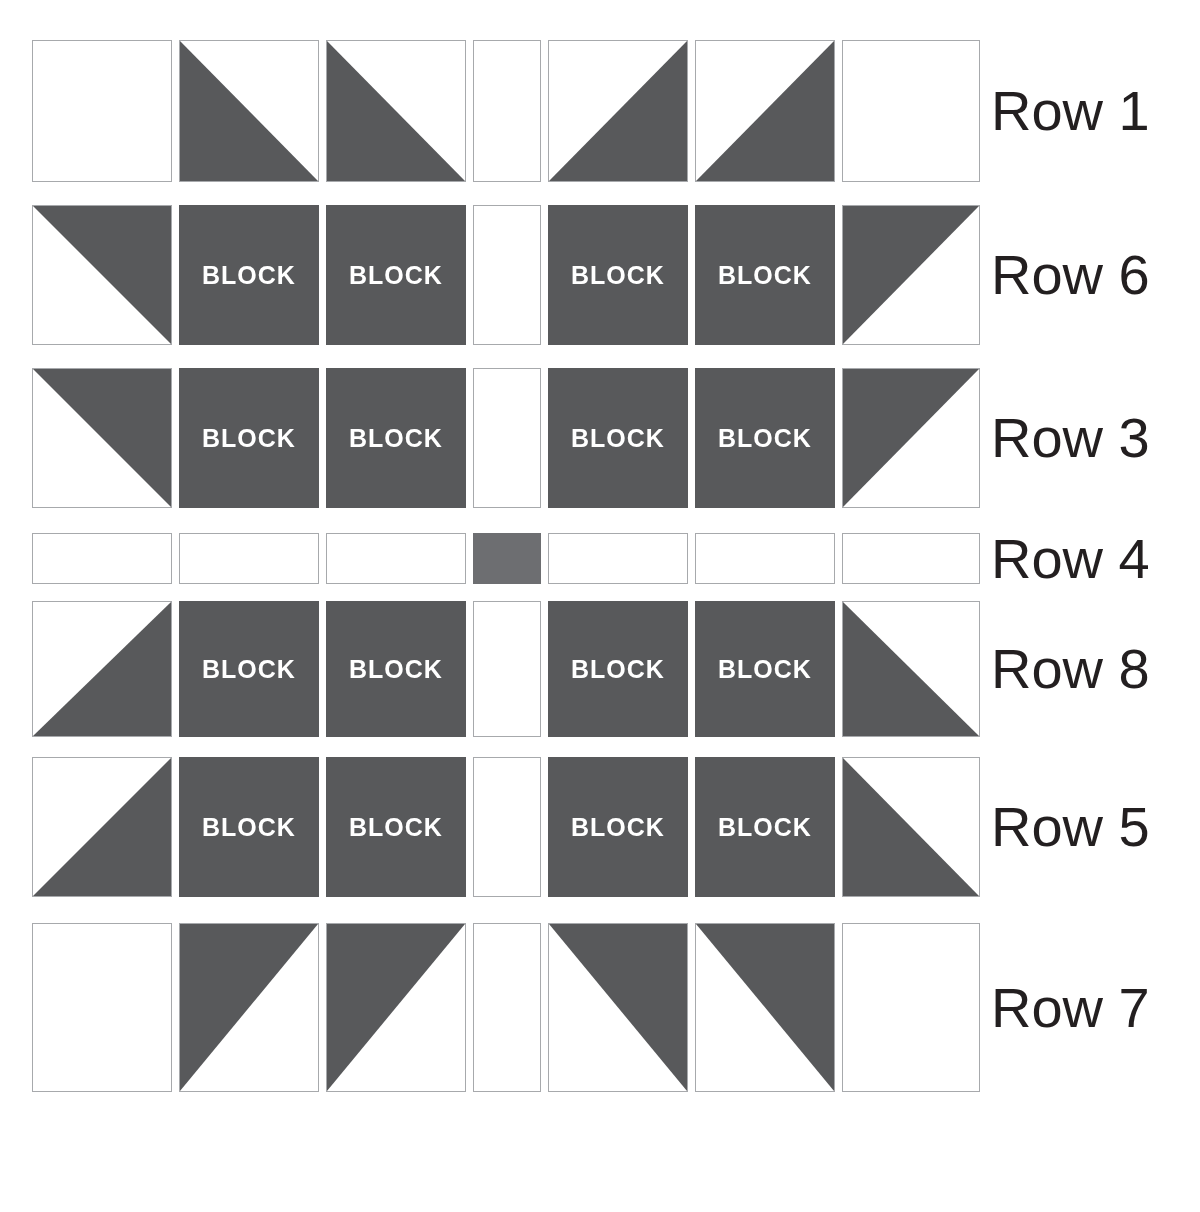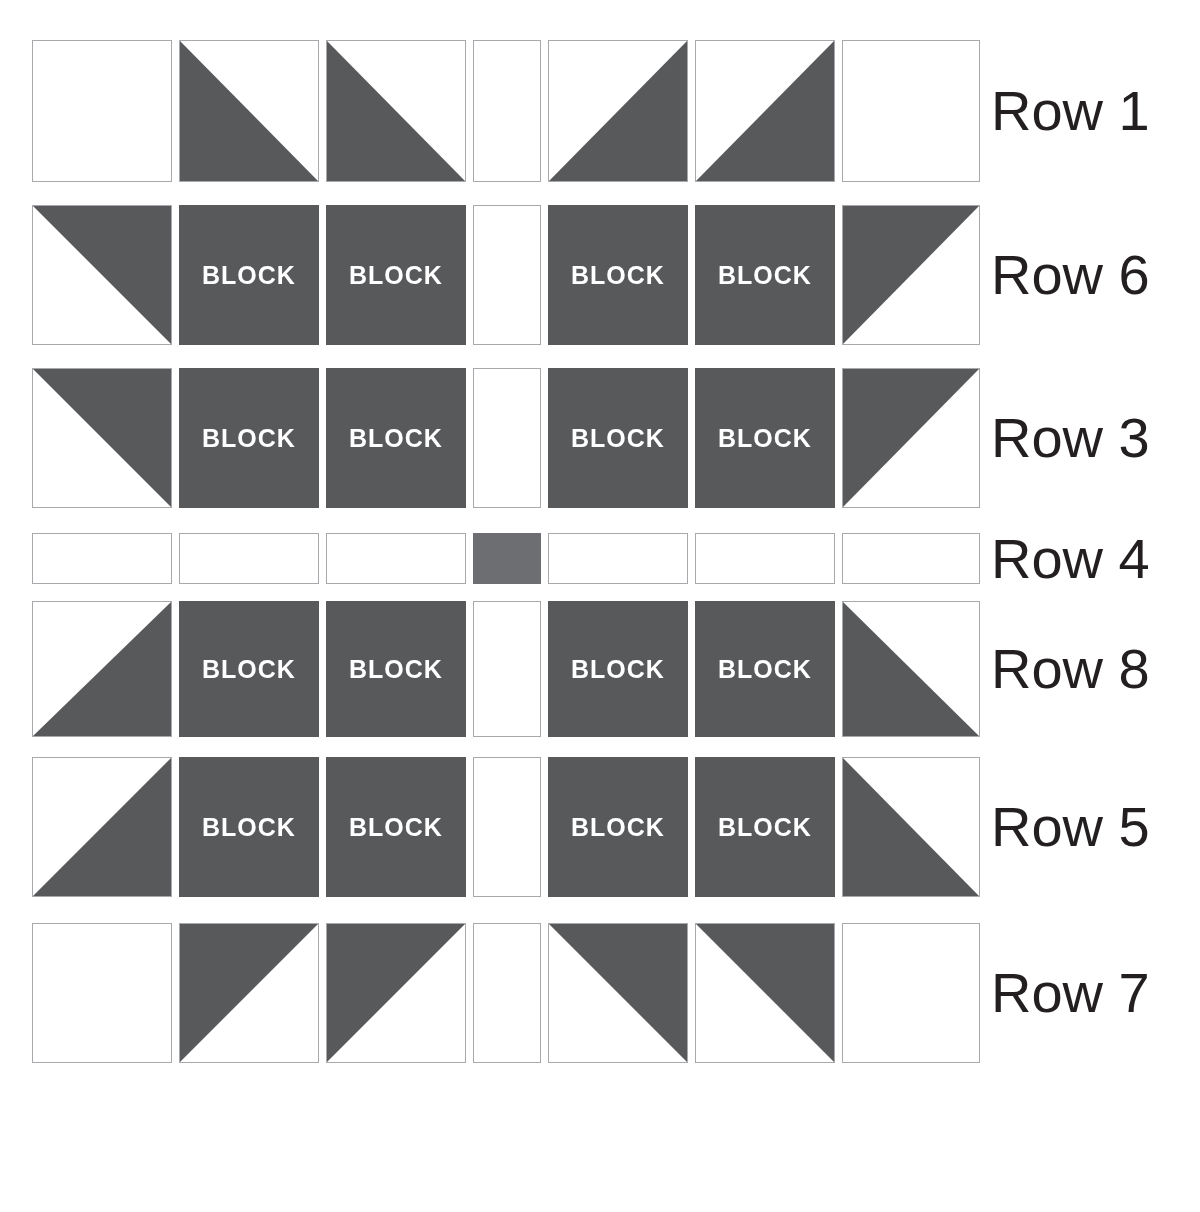--- a/index.html
+++ b/index.html
@@ -200,21 +200,21 @@
           <span>BLOCK</span>
         </div>
         <div class="cell block" style="width: 140px;">
           <span>BLOCK</span>
         </div>
         <div class="cell hst" style="width: 138px;">
           <div class="tri tri-bl"></div>
         </div>
         <div class="rowlabel">Row 5</div>
       </div>
-      <div class="qrow" style="margin-top: 26px; height: 140px; text-align: right;">
+      <div class="qrow" style="margin-top: 26px; height: 169px; text-align: right;">
         <div class="cell plain" style="width: 140px;"></div>
         <div class="cell hst" style="width: 140px;">
           <div class="tri tri-tl"></div>
         </div>
         <div class="cell hst" style="width: 140px;">
           <div class="tri tri-tl"></div>
         </div>
         <div class="cell plain" style="width: 68px;"></div>
         <div class="cell hst" style="width: 140px;">
           <div class="tri tri-tr"></div>

